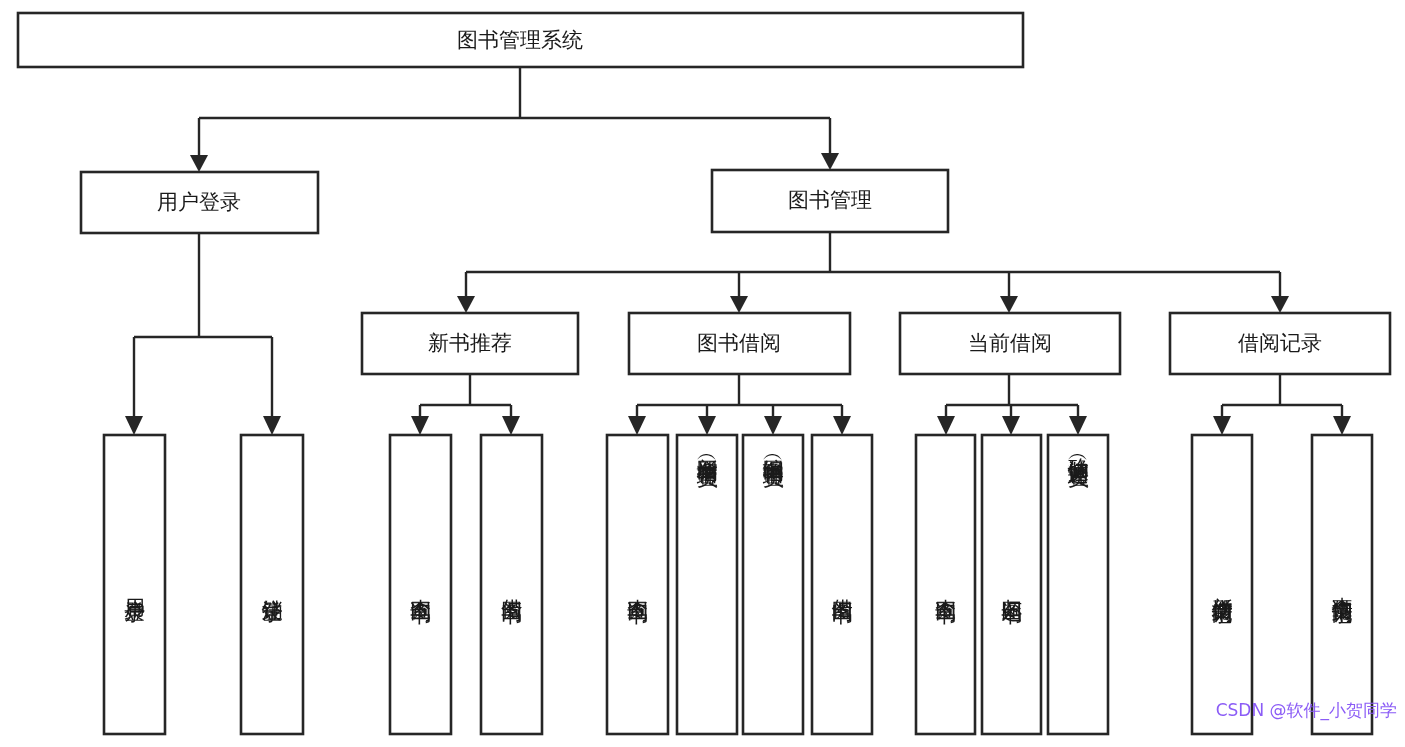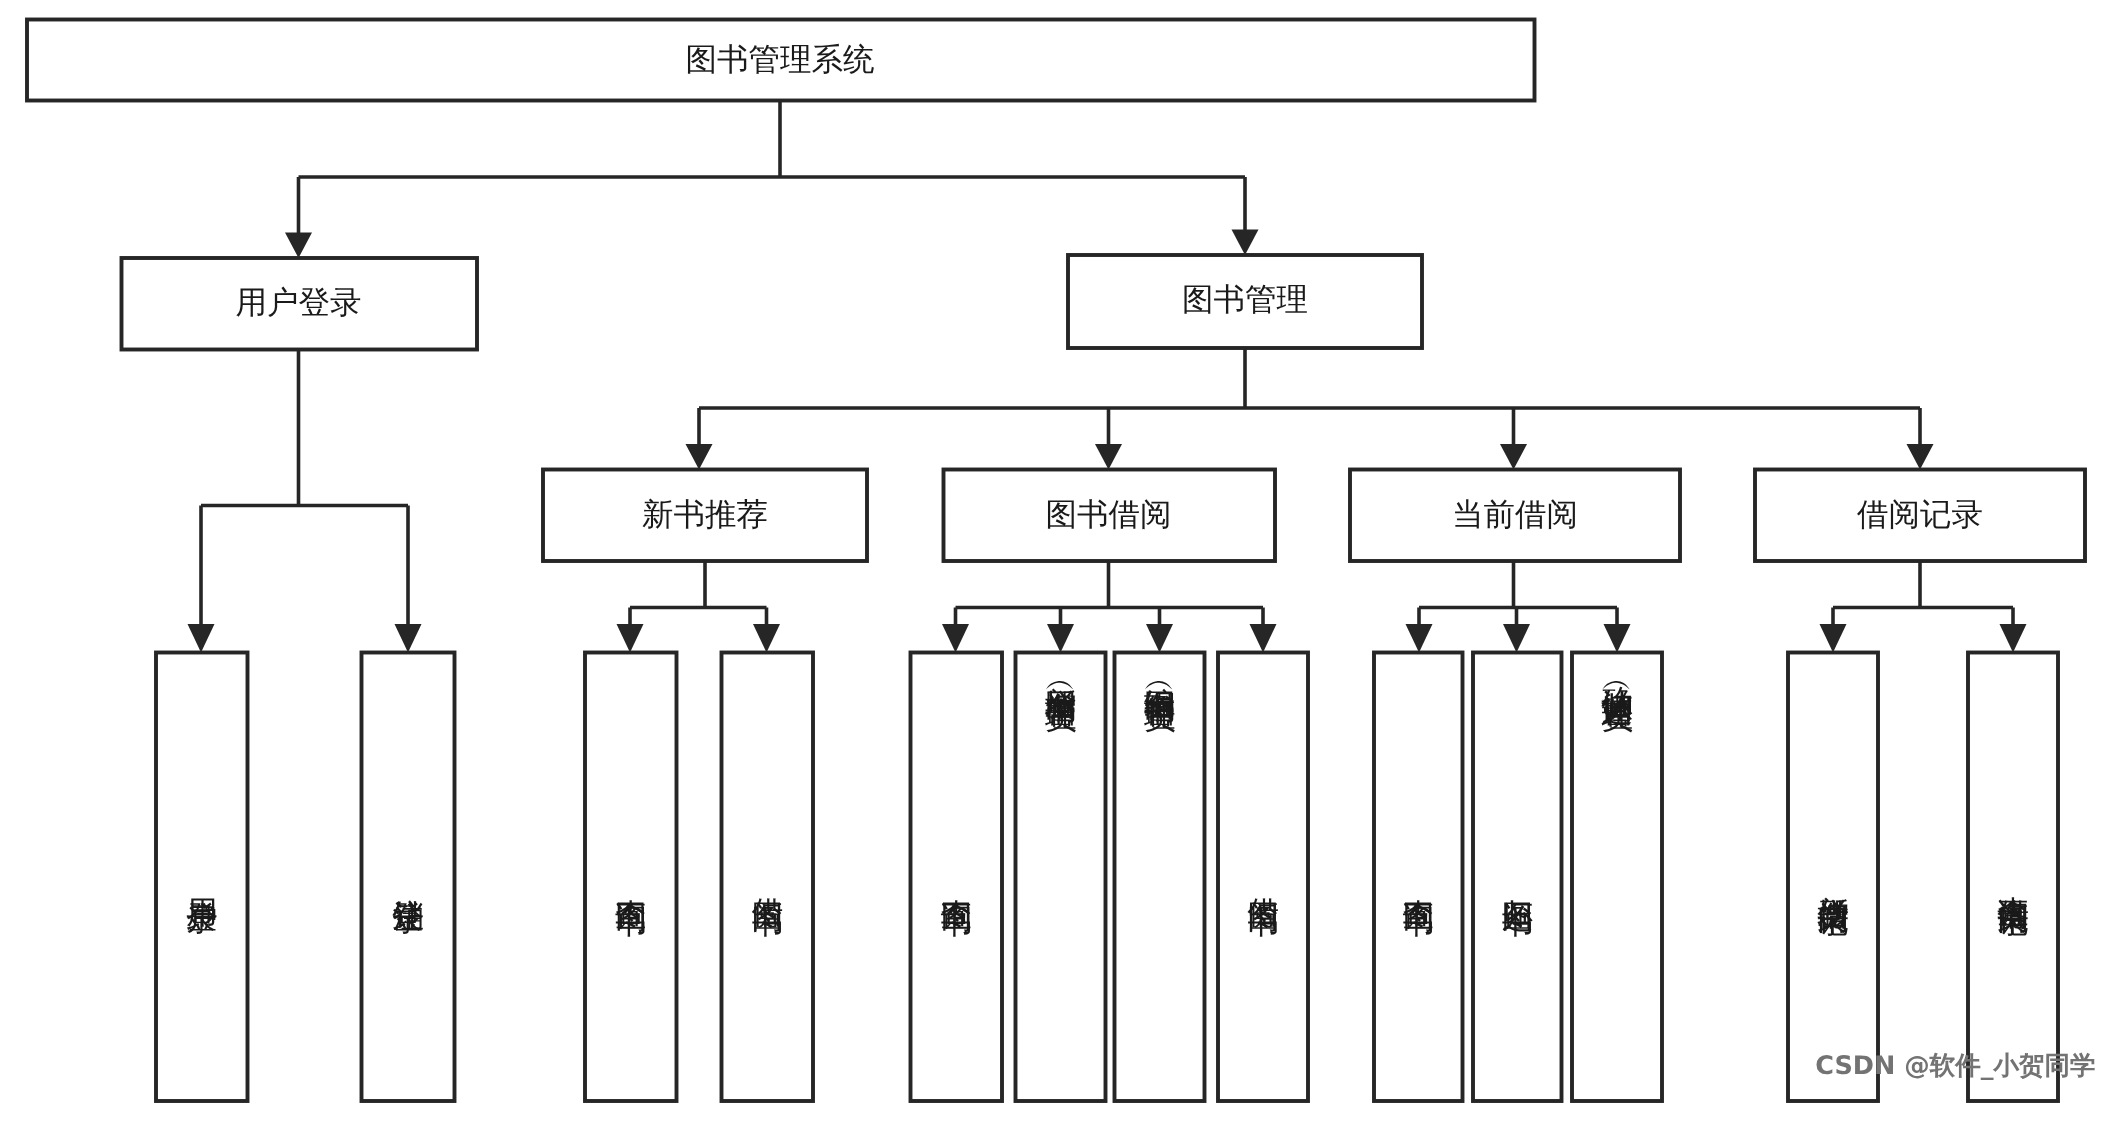--- a/index.html
+++ b/index.html
@@ -63,24 +63,23 @@
     text-align: center;
     white-space: nowrap;
     user-select: none;
   }
   .watermark {
     position: absolute;
     right: 8px;
     bottom: 2px;
     font-family: "DejaVu Sans", "Liberation Sans", sans-serif;
     font-size: 17px;
-    color: #737373;
+    color: #8b5cf6;
     white-space: nowrap;
     user-select: none;
-    font-weight: bold;
   }
 </style>
 </head>
 <body>
 
 <div id="diagram-root">
 
   <svg class="flow" viewBox="0 0 1405 747">
 
     <g>

